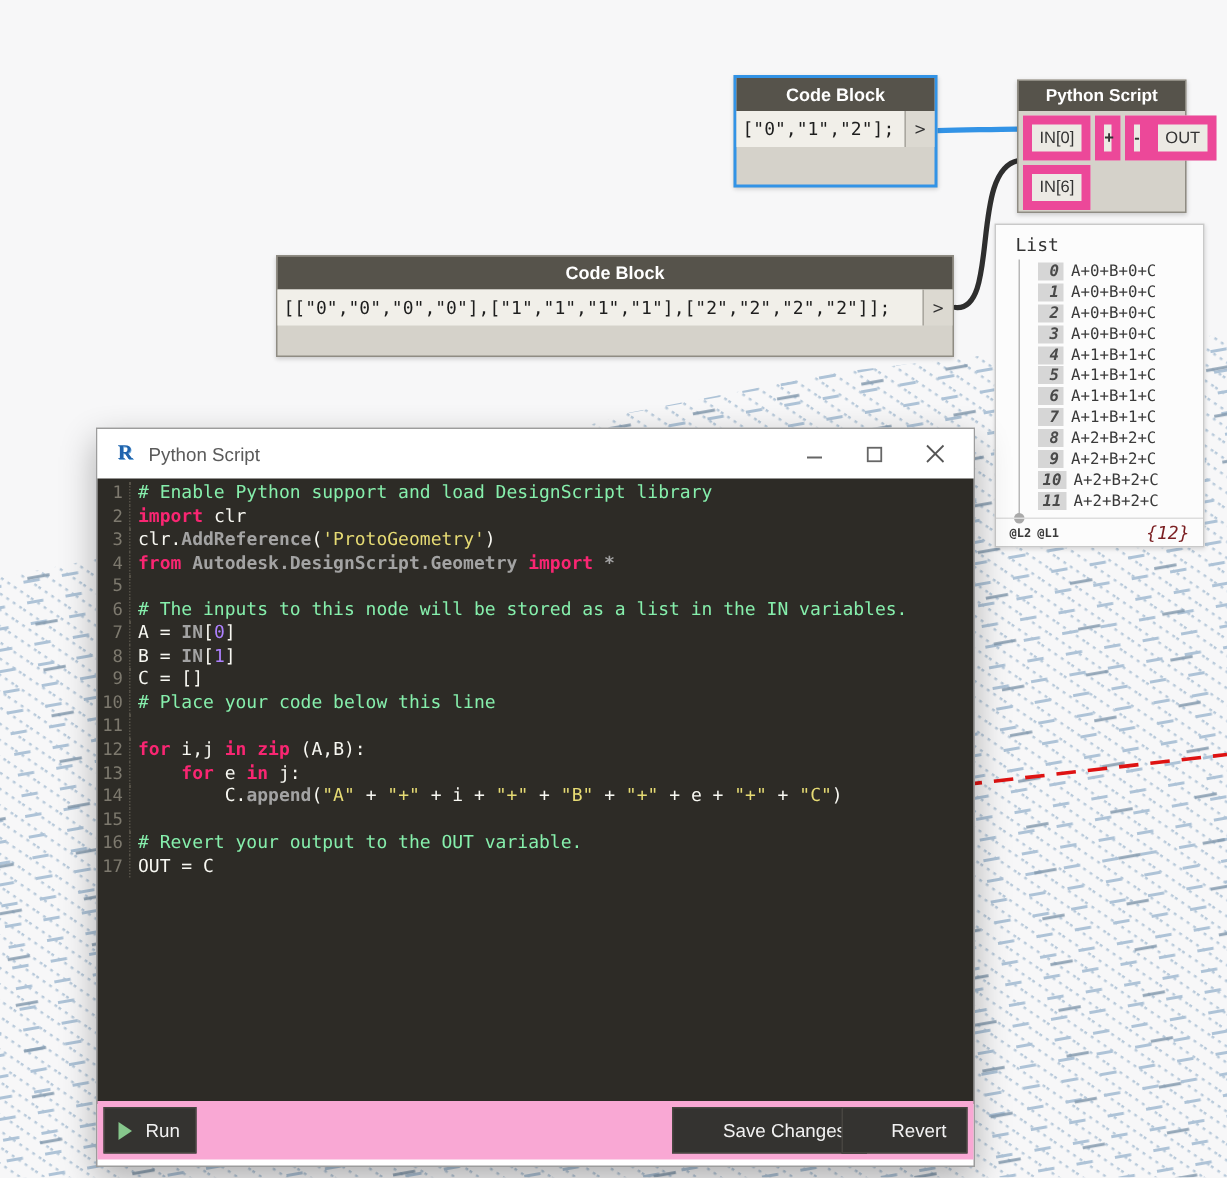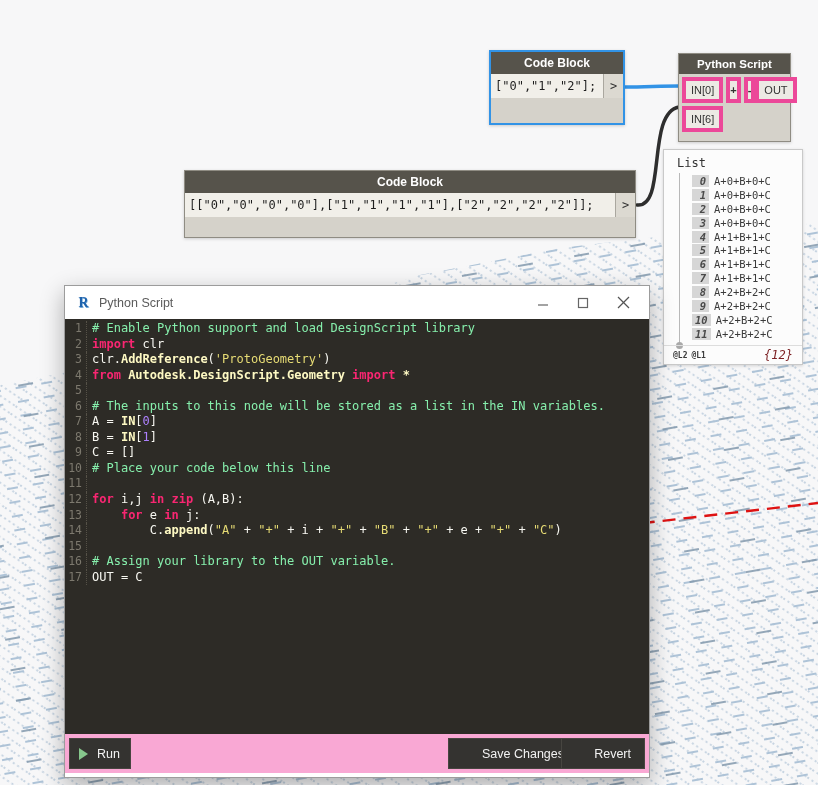--- a/index.html
+++ b/index.html
@@ -28,21 +28,21 @@
   .pout {
     width:20px; background:#dcd9d1; border-left:1px solid #aaa79f;
     font:12px/24px "DejaVu Sans Mono", monospace; color:#333; text-align:center;
   }
   .nfoot { flex:1; }
 
   
   .pynode .nhead { height:20px; line-height:20px; font-size:11.5px; }
   .prow { display:flex; align-items:center; padding:0 3px; margin-top:3px; }
   .chip {
-    background:#eceae4; border:4px solid #ec4899; color:#333;
+    background:#eceae4; border:6px solid #ec4899; color:#333;
     font-size:11px; line-height:16px; padding:1px 5px; white-space:nowrap;
   }
   .btnchip { margin-left:3px; width:17px; text-align:center; padding:1px 0; font-weight:bold; }
   .outchip { margin-left:auto; }
 
   
   .bubble {
     position:absolute; left:663px; top:149px; width:140px; height:216px;
     background:#fcfcfc; border:1px solid #c9c9c9; box-shadow:0 1px 3px rgba(0,0,0,.15);
   }
@@ -88,21 +88,21 @@
   .ln {
     width:22px; flex:0 0 22px; text-align:right; padding-right:4px;
     font:11.5px/15.55px "DejaVu Sans Mono", monospace; color:#7d796e;
     border-right:1px dotted #555147;
   }
   .ct { padding-left:5px; font:12px/15.55px "DejaVu Sans Mono", monospace; color:#f8f8f2; }
   .tk-com { color:#86efac; }
   .tk-kw  { color:#f92672; font-weight:bold; }
   .tk-str { color:#e6db74; }
   .tk-num { color:#ae81ff; }
-  .tk-fn  { color:#fef9c3; font-weight:bold; }
+  .tk-fn  { color:#a3a3a3; font-weight:bold; }
   .tk-pl  { color:#f8f8f2; }
 
   .botbar { position:absolute; left:0; right:0; bottom:4px; height:39px; background:#f9a8d4; }
   .dbtn {
     position:absolute; top:4px; height:31px; background:#343330; border:1px solid #474540;
     color:#f2f2f2; font-size:12.5px; display:flex; align-items:center; justify-content:center;
     cursor:pointer; padding:0 13px;
   }
   .runbtn { left:4px; width:62px; justify-content:flex-start; padding:0 0 0 9px; }
   .play { width:0; height:0; border-left:9px solid #86c78c; border-top:6px solid transparent; border-bottom:6px solid transparent; margin-right:9px; }
@@ -264,21 +264,21 @@
         <div class="cl"><span class="ln">6</span><span class="ct"><span class="tk-com"># The inputs to this node will be stored as a list in the IN variables.</span></span></div>
         <div class="cl"><span class="ln">7</span><span class="ct"><span class="tk-pl">A = </span><span class="tk-fn">IN</span><span class="tk-pl">[</span><span class="tk-num">0</span><span class="tk-pl">]</span></span></div>
         <div class="cl"><span class="ln">8</span><span class="ct"><span class="tk-pl">B = </span><span class="tk-fn">IN</span><span class="tk-pl">[</span><span class="tk-num">1</span><span class="tk-pl">]</span></span></div>
         <div class="cl"><span class="ln">9</span><span class="ct"><span class="tk-pl">C = []</span></span></div>
         <div class="cl"><span class="ln">10</span><span class="ct"><span class="tk-com"># Place your code below this line</span></span></div>
         <div class="cl"><span class="ln">11</span><span class="ct"></span></div>
         <div class="cl"><span class="ln">12</span><span class="ct"><span class="tk-kw">for</span><span class="tk-pl"> i,j </span><span class="tk-kw">in</span><span class="tk-pl"> </span><span class="tk-kw">zip</span><span class="tk-pl"> (A,B):</span></span></div>
         <div class="cl"><span class="ln">13</span><span class="ct"><span class="tk-pl">    </span><span class="tk-kw">for</span><span class="tk-pl"> e </span><span class="tk-kw">in</span><span class="tk-pl"> j:</span></span></div>
         <div class="cl"><span class="ln">14</span><span class="ct"><span class="tk-pl">        C.</span><span class="tk-fn">append</span><span class="tk-pl">(</span><span class="tk-str">"A"</span><span class="tk-pl"> + </span><span class="tk-str">"+"</span><span class="tk-pl"> + i + </span><span class="tk-str">"+"</span><span class="tk-pl"> + </span><span class="tk-str">"B"</span><span class="tk-pl"> + </span><span class="tk-str">"+"</span><span class="tk-pl"> + e + </span><span class="tk-str">"+"</span><span class="tk-pl"> + </span><span class="tk-str">"C"</span><span class="tk-pl">)</span></span></div>
         <div class="cl"><span class="ln">15</span><span class="ct"></span></div>
-        <div class="cl"><span class="ln">16</span><span class="ct"><span class="tk-com"># Assign your library to the OUT variable.</span></span></div>
+        <div class="cl"><span class="ln">16</span><span class="ct"><span class="tk-com"># Revert your output to the OUT variable.</span></span></div>
         <div class="cl"><span class="ln">17</span><span class="ct"><span class="tk-pl">OUT = C</span></span></div>
       </div>
   </div>
 
   <div class="botbar">
     <div class="dbtn runbtn">
       <span class="play"></span>
       <span>Run</span>
     </div>
     <div class="dbtn savebtn">Save Changes</div>

